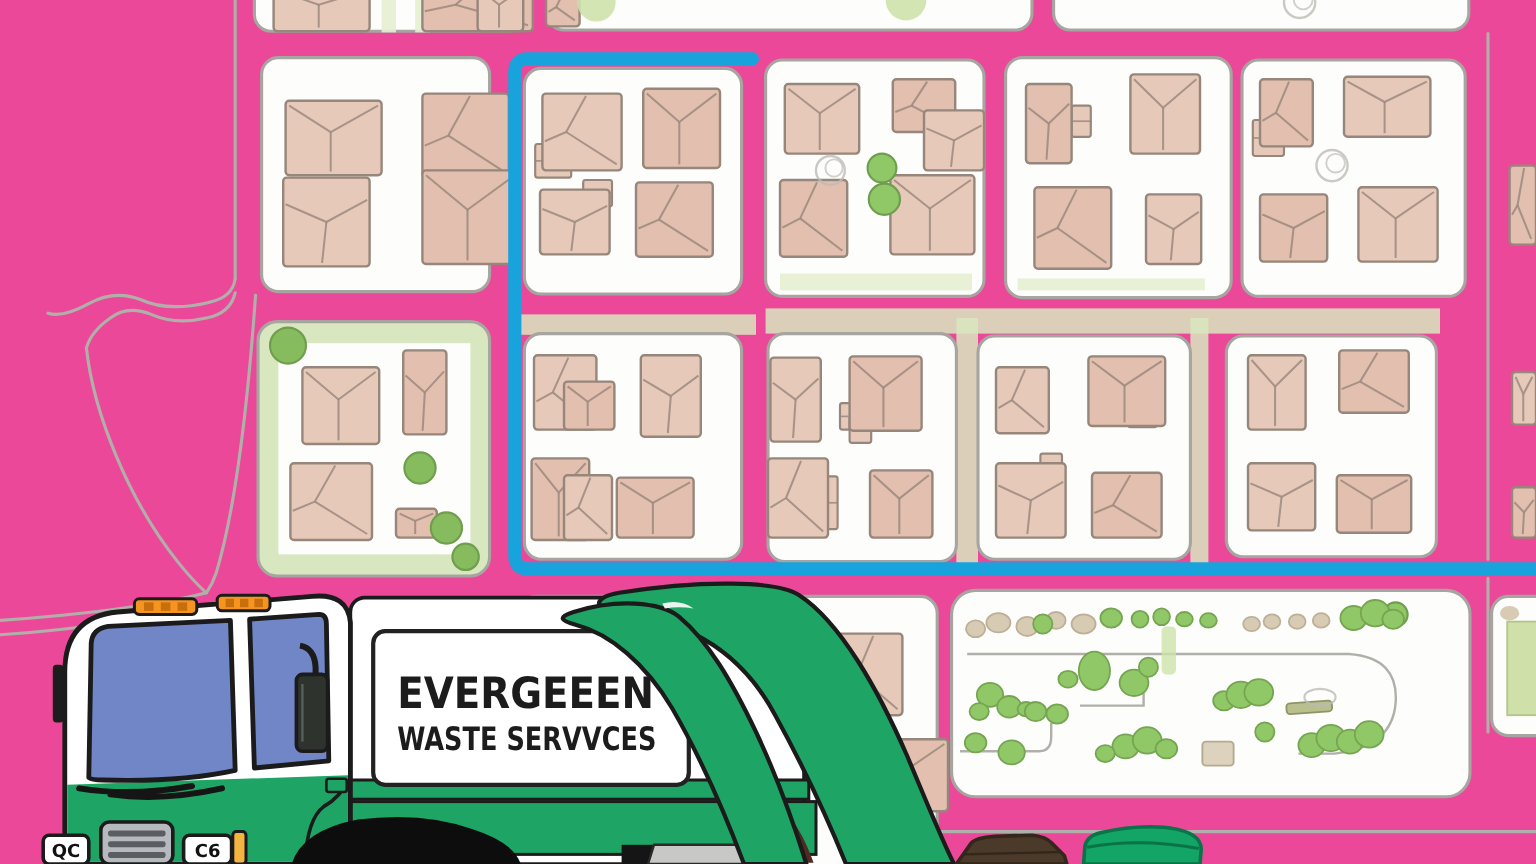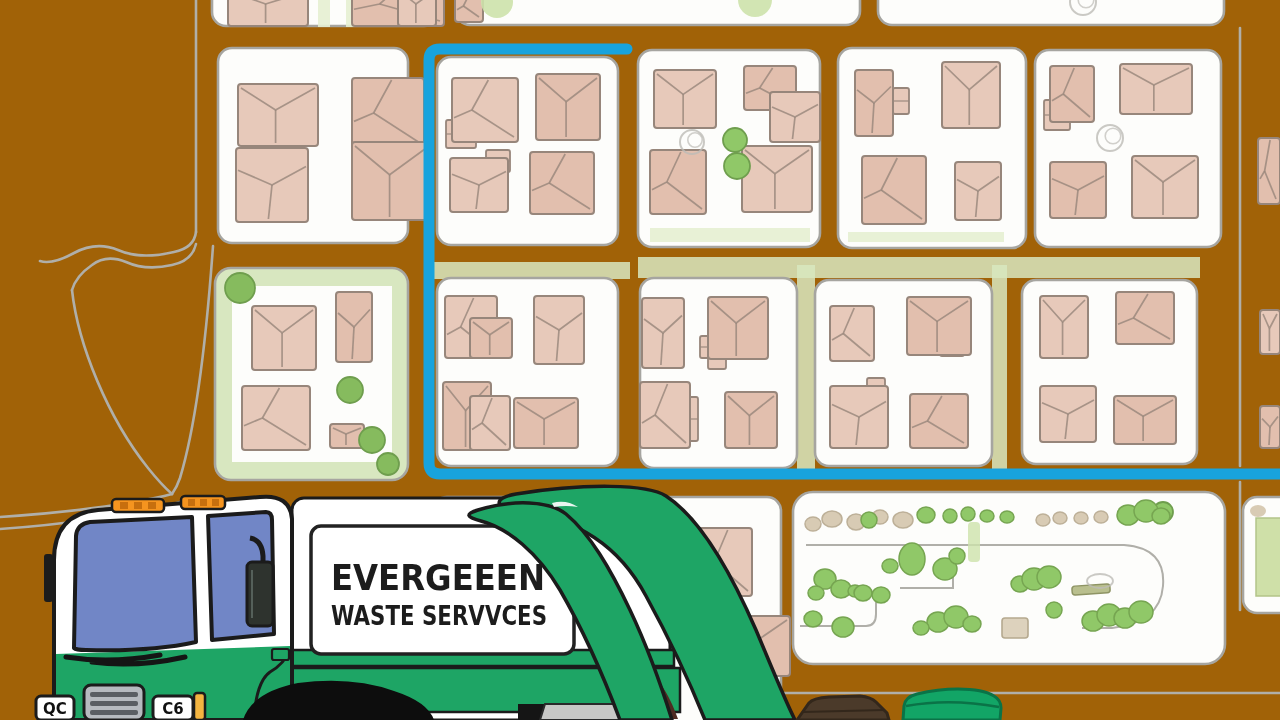--- a/index.html
+++ b/index.html
@@ -1,16 +1,16 @@
 <!DOCTYPE html>
 <html><head>
 <meta charset="utf-8">
 <style>
   html,body{margin:0;padding:0;background:#ffffff;}
-  #stage{position:relative;width:1280px;height:720px;overflow:hidden;background:#a16207;
+  #stage{position:relative;width:1280px;height:720px;overflow:hidden;background:#ec4899;
          font-family:"DejaVu Sans","Liberation Sans",sans-serif;}
   svg{position:absolute;left:0;top:0;}
   text{font-family:"DejaVu Sans","Liberation Sans",sans-serif;}
 </style>
 </head>
 <body>
 
 <div id="stage">
 
   <svg id="map-svg" width="1280" height="720" viewBox="0 0 1280 720">

